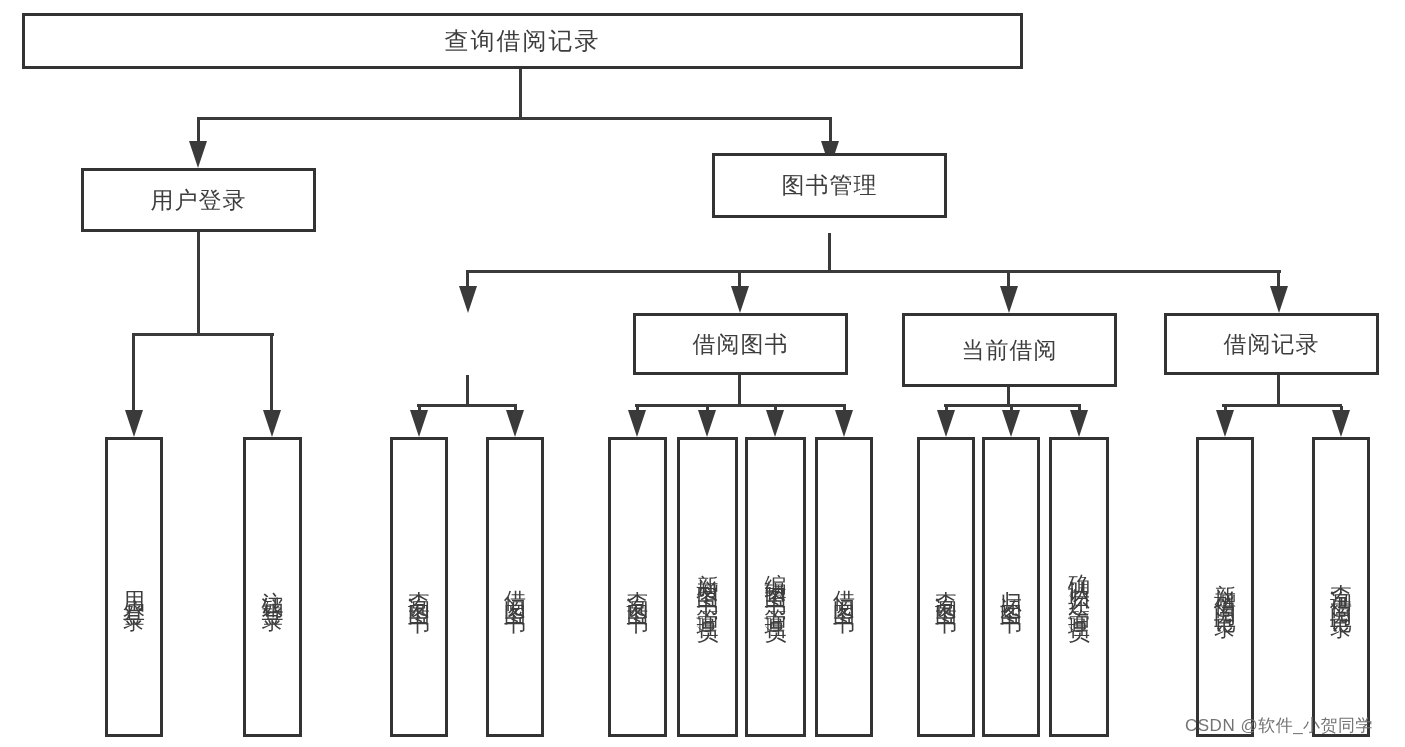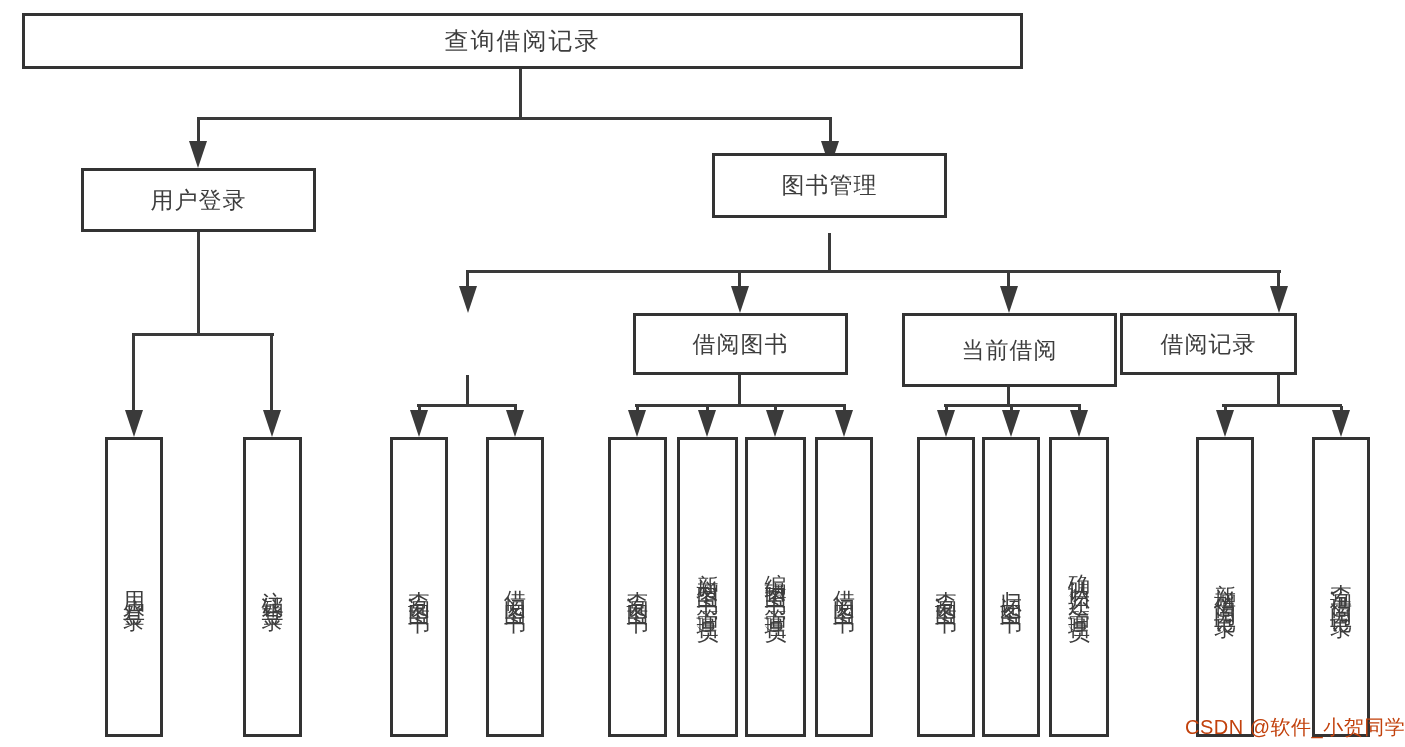--- a/index.html
+++ b/index.html
@@ -18,22 +18,22 @@
     writing-mode:vertical-rl;text-orientation:mixed;
     font-size:22px;letter-spacing:7px;line-height:1.1;white-space:nowrap;
   }
   .ln{position:absolute;background:#3a3a3a;}
   .arrow{
     position:absolute;width:0;height:0;
     border-left:9px solid transparent;border-right:9px solid transparent;
     border-top:27px solid #3a3a3a;
   }
   .watermark{
-    position:absolute;left:1185px;top:714px;font-size:20px;letter-spacing:0.5px;
-    color:#c2410c;white-space:nowrap;
+    position:absolute;left:1185px;top:714px;font-size:17px;letter-spacing:0.5px;
+    color:#737373;white-space:nowrap;
   }
 </style>
 </head>
 <body>
 
 <div class="canvas">
 
   <div class="ln" style="left:519px;top:69px;width:3px;height:50px"></div>
   <div class="ln" style="left:197px;top:117px;width:635px;height:3px"></div>
   <div class="ln" style="left:197px;top:119px;width:3px;height:24px"></div>
@@ -103,21 +103,21 @@
   <div class="box" style="left:712px;top:153px;width:235px;height:65px">
     <span class="h-label">图书管理</span>
   </div>
 
   <div class="box" style="left:633px;top:313px;width:215px;height:62px">
     <span class="h-label">借阅图书</span>
   </div>
   <div class="box" style="left:902px;top:313px;width:215px;height:74px">
     <span class="h-label">当前借阅</span>
   </div>
-  <div class="box" style="left:1120px;top:313px;width:177px;height:62px">
+  <div class="box" style="left:1164px;top:313px;width:215px;height:62px">
     <span class="h-label">借阅记录</span>
   </div>
 
   <div class="box leaf" style="left:105px;width:58px">
     <span class="vtext">用户登录</span>
   </div>
   <div class="box leaf" style="left:243px;width:59px">
     <span class="vtext">注销登录</span>
   </div>
 

